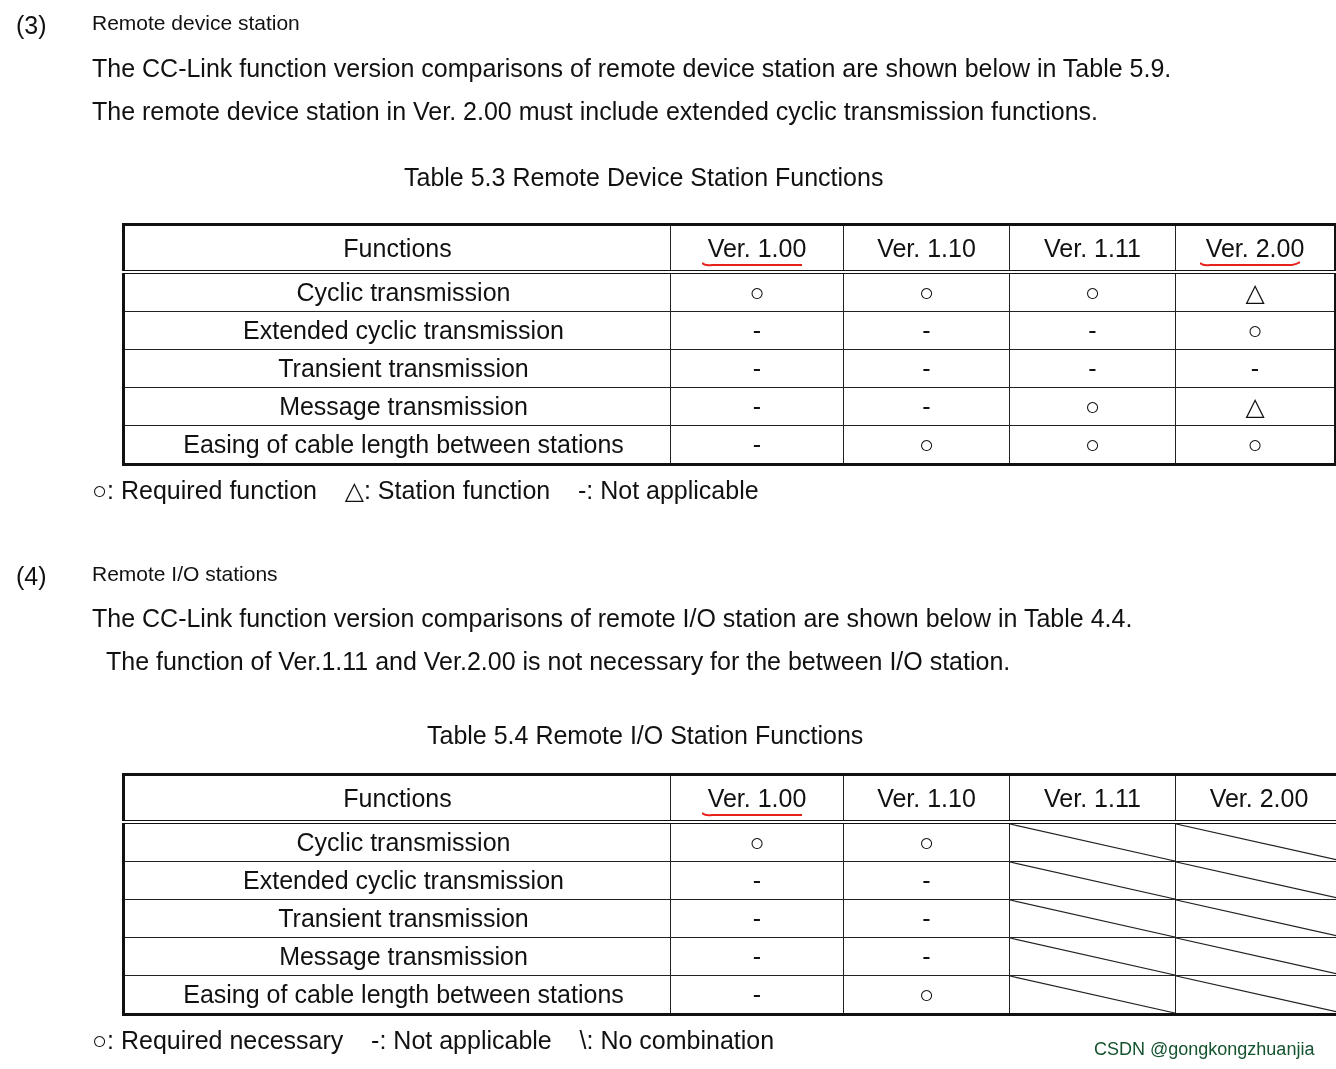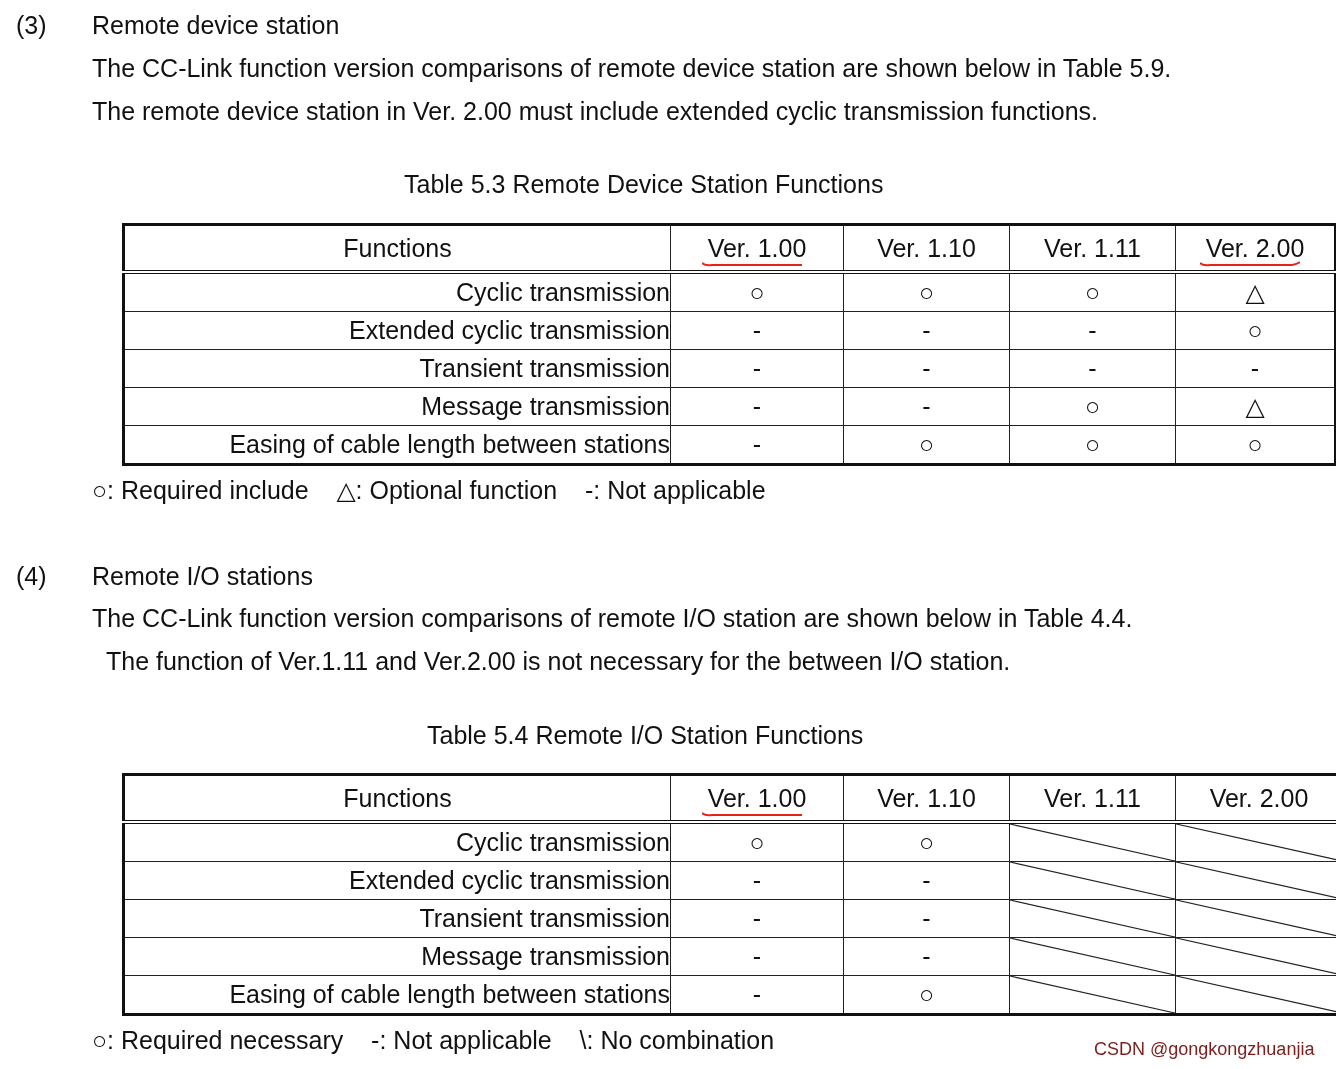--- a/index.html
+++ b/index.html
@@ -1,44 +1,44 @@
 <!DOCTYPE html>
 <html><head>
 <meta charset="utf-8">
 <style>
   html,body{margin:0;padding:0;background:#fff;}
   body{width:1336px;height:1069px;position:relative;overflow:hidden;
        font-family:"Liberation Sans",sans-serif;color:#111;}
   .abs{position:absolute;}
   .num{font-size:25px;}
-  .heading{font-size:25px;}
+  .heading{font-size:21px;}
   .para{font-size:25px;white-space:nowrap;}
   .caption{font-size:25px;white-space:nowrap;}
   table.spec{position:absolute;border-collapse:collapse;border:3px solid #111;table-layout:fixed;margin-left:32px;}
   table.spec td, table.spec th{border:1.5px solid #222;font-size:25px;font-weight:normal;height:37px;padding:0;line-height:37px;}
   table.spec th{height:44px;line-height:44px;text-align:center;}
   table.spec thead tr{border-bottom:4px double #111;}
-  table.spec td.fn{text-align:right;padding-left:12px;white-space:nowrap;}
+  table.spec td.fn{text-align:center;padding-left:12px;white-space:nowrap;}
   table.spec td.v{text-align:center;}
   td.nocomb{background:linear-gradient(to top right, transparent calc(50% - 0.8px), #222 50%, transparent calc(50% + 0.8px));}
   td.nocomb{background:none;position:relative;}
   td.nocomb svg{position:absolute;left:0;top:0;width:100%;height:100%;}
   .ul{position:relative;display:inline-block;}
   .ul .mark{position:absolute;left:-6px;right:-8px;bottom:3px;height:6px;}
   .legend{font-size:25px;white-space:nowrap;}
-  .wm{font-size:18px;color:#7f1d1d;white-space:nowrap;}
+  .wm{font-size:18px;color:#14532d;white-space:nowrap;}
 </style>
 </head>
 <body>
 
 <div class="abs num" style="left:16px;top:11px;">(3)</div>
 <div class="abs heading" style="left:92px;top:11px;">Remote device station</div>
 <div class="abs para" style="left:92px;top:54px;">The CC-Link function version comparisons of remote device station are shown below in Table 5.9.</div>
 <div class="abs para" style="left:92px;top:97px;">The remote device station in Ver. 2.00 must include extended cyclic transmission functions.</div>
-<div class="abs caption" style="left:404px;top:170px;">Table 5.3 Remote Device Station Functions</div>
+<div class="abs caption" style="left:404px;top:163px;">Table 5.3 Remote Device Station Functions</div>
 
 <table class="spec" style="left:90px;top:223px;width:1212px;">
   <colgroup>
       <col style="width:547px">
       <col style="width:173px">
       <col style="width:166px">
       <col style="width:166px">
       <col style="width:160px">
     </colgroup>
   <thead>
@@ -85,21 +85,21 @@
     </tr>
     <tr>
       <td class="fn">Easing of cable length between stations</td>
       <td class="v">-</td>
       <td class="v">○</td>
       <td class="v">○</td>
       <td class="v">○</td>
     </tr>
   </tbody>
 </table>
-<div class="abs legend" style="left:92px;top:476px;white-space:pre;">○: Required include    △: Optional function    -: Not applicable</div>
+<div class="abs legend" style="left:92px;top:476px;white-space:pre;">○: Required function    △: Station function    -: Not applicable</div>
 
 <div class="abs num" style="left:16px;top:562px;">(4)</div>
 <div class="abs heading" style="left:92px;top:562px;">Remote I/O stations</div>
 <div class="abs para" style="left:92px;top:604px;">The CC-Link function version comparisons of remote I/O station are shown below in Table 4.4.</div>
 <div class="abs para" style="left:106px;top:647px;">The function of Ver.1.11 and Ver.2.00 is not necessary for the between I/O station.</div>
 <div class="abs caption" style="left:427px;top:721px;">Table 5.4 Remote I/O Station Functions</div>
 
 <table class="spec" style="left:90px;top:773px;width:1220px;">
   <colgroup>
       <col style="width:547px">

